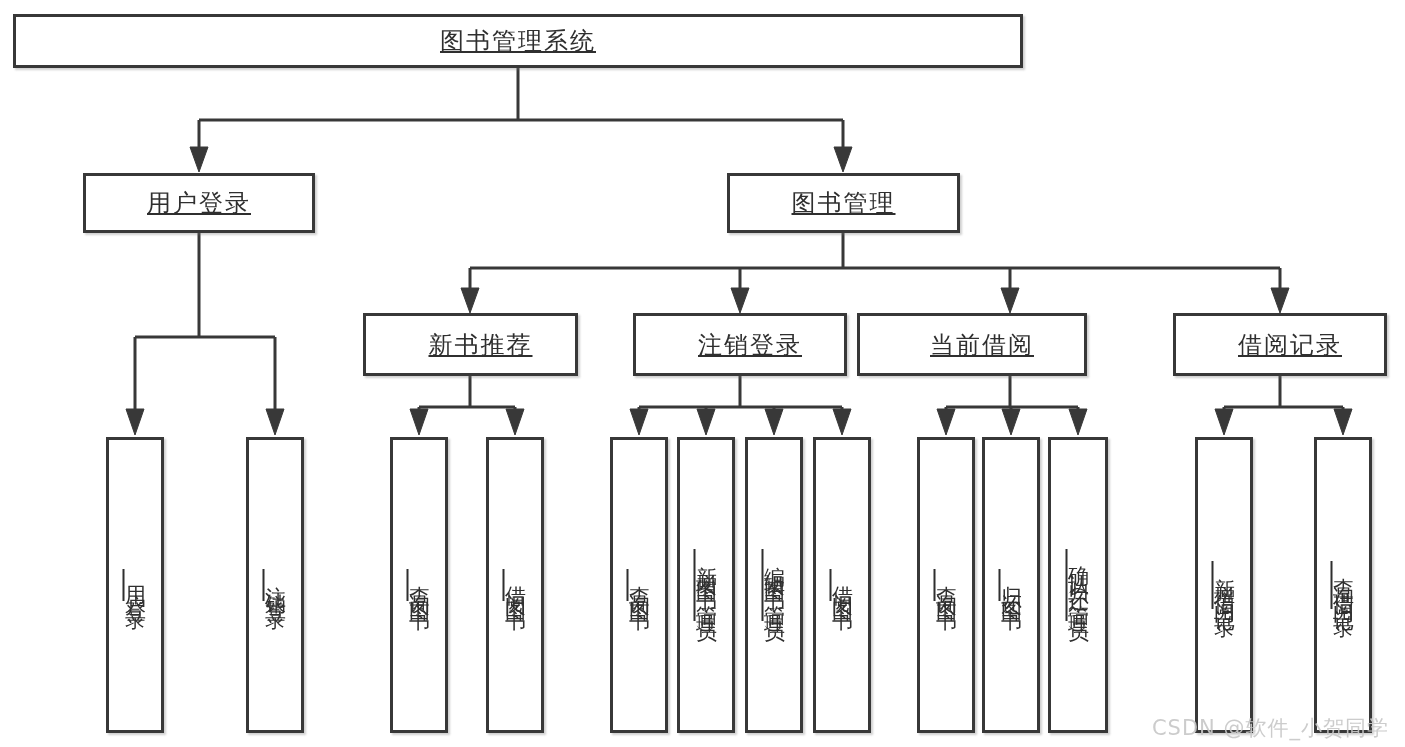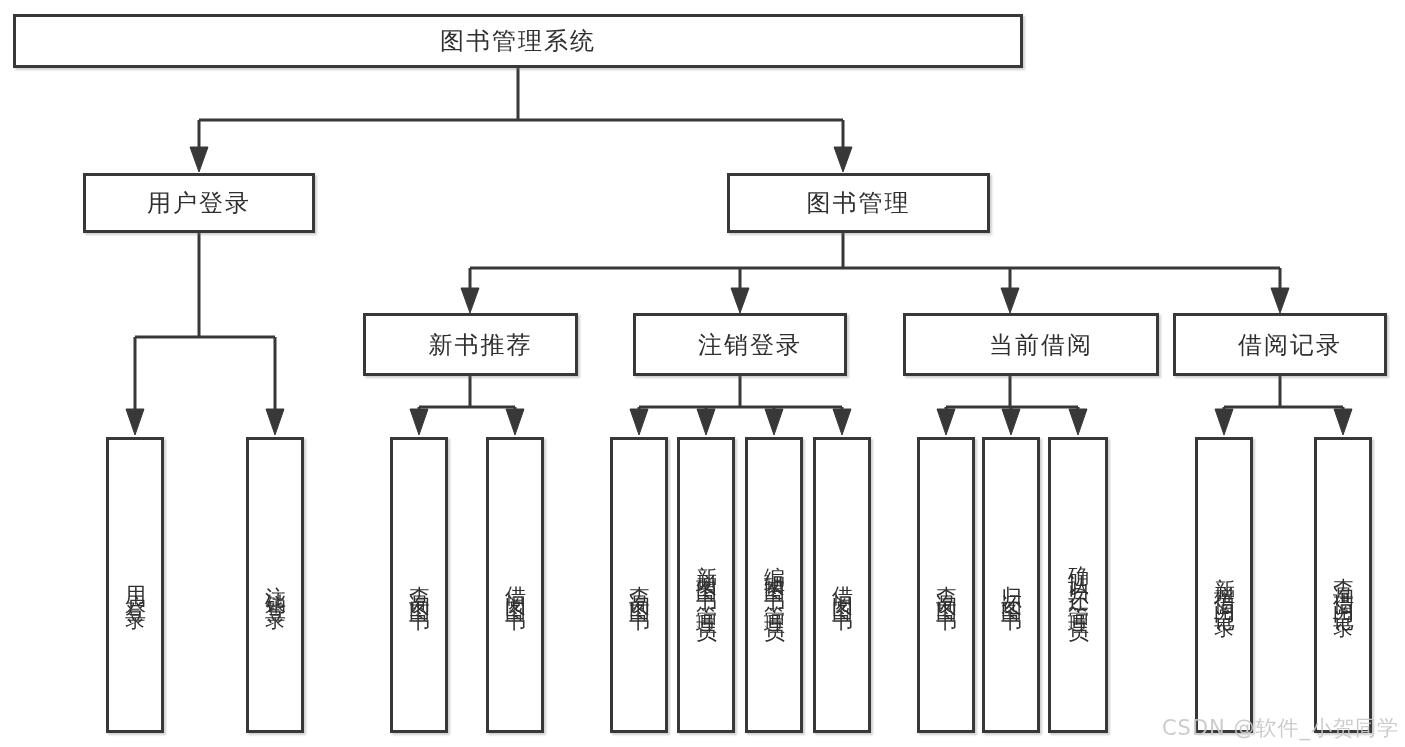--- a/index.html
+++ b/index.html
@@ -44,35 +44,36 @@
     background: var(--box-fill, #fff);
     border: 3px solid var(--box-border, #383838);
     box-shadow: 2px 2px 2px rgba(120,120,120,0.35);
     display: flex;
     align-items: center;
     justify-content: center;
     color: var(--label-text, #2f2f2f);
     font-size: 24px;
     letter-spacing: 2px;
     white-space: nowrap;
+    text-decoration: underline;
   }
   .root  { left: 13px;  top: 14px;  width: 1010px; height: 54px; }
   .lvl2  { top: 173px; height: 60px; }
   .lvl3  { top: 313px; height: 63px; padding-left: 20px; }
   .leaf  { top: 437px; height: 296px; width: 58px; }
   .leaf .vtext {
     writing-mode: vertical-rl;
     text-orientation: mixed;
     font-size: 21px;
     letter-spacing: 8px;
     line-height: 1;
   }
   .watermark {
     position: absolute;
-    right: 6px;
+    right: 16px;
     bottom: 5px;
     font-size: 21px;
     letter-spacing: 1px;
     color: var(--watermark-text, #c8c8c8);
     opacity: 0.92;
     z-index: 10;
     white-space: nowrap;
     margin-left: 10px;
   }
 </style>
@@ -131,31 +132,31 @@
     </g>
   </svg>
 
   <div class="node root">
     <span>图书管理系统</span>
   </div>
 
   <div class="node lvl2" style="left:83px;width:232px">
     <span>用户登录</span>
   </div>
-  <div class="node lvl2" style="left:727px;width:263px">
+  <div class="node lvl2" style="left:727px;width:233px">
     <span>图书管理</span>
   </div>
 
   <div class="node lvl3" style="left:363px;width:215px">
     <span>新书推荐</span>
   </div>
   <div class="node lvl3" style="left:633px;width:214px">
     <span>注销登录</span>
   </div>
-  <div class="node lvl3" style="left:903px;width:256px">
+  <div class="node lvl3" style="left:857px;width:230px">
     <span>当前借阅</span>
   </div>
   <div class="node lvl3" style="left:1173px;width:214px">
     <span>借阅记录</span>
   </div>
 
   <div class="node leaf" style="left:106px">
     <span class="vtext">用户登录</span>
   </div>
   <div class="node leaf" style="left:246px">

